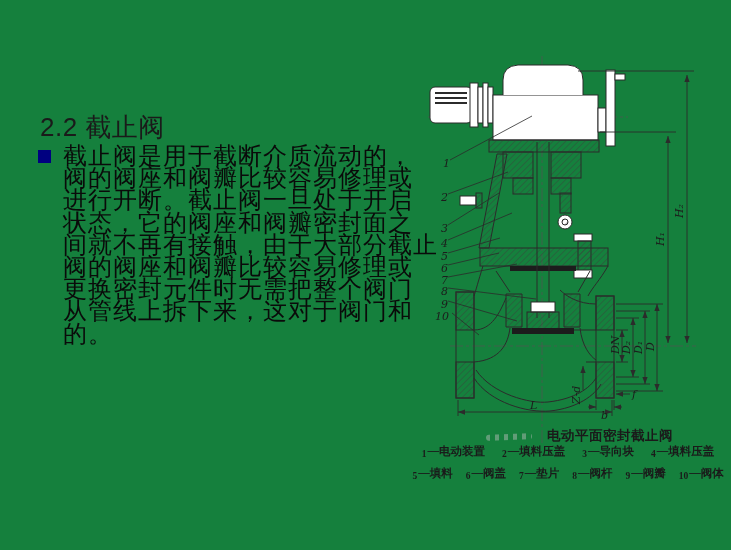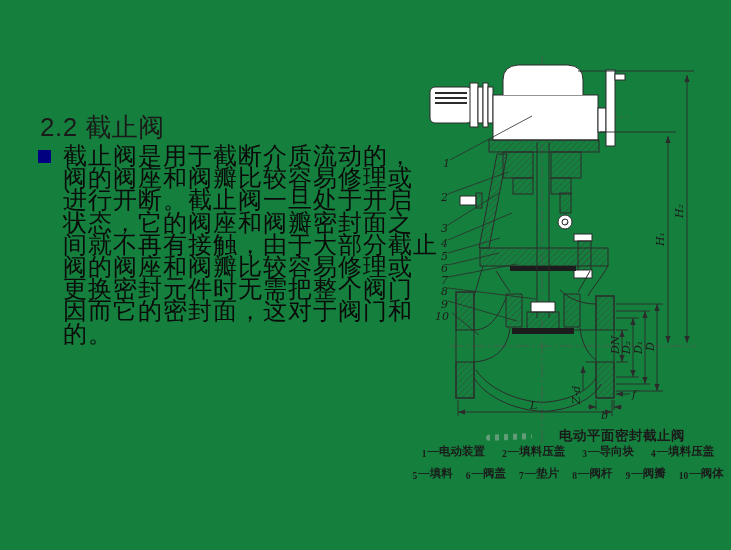--- a/index.html
+++ b/index.html
@@ -8,21 +8,21 @@
   .slide{position:relative;width:731px;height:550px;background:#15803d;}
 
   .title{position:absolute;left:40px;top:110px;font-size:26px;color:#1a1a1a;
          font-family:"Liberation Sans","DejaVu Sans",sans-serif;letter-spacing:.5px;
          white-space:nowrap;}
   .bullet-marker{position:absolute;left:38px;top:150px;width:13px;height:13px;}
   .bullet-text{position:absolute;left:63px;top:145px;width:380px;color:#0a0a0a;
          font-size:24px;line-height:22.2px;letter-spacing:1px;}
   .bullet-text .ln{white-space:nowrap;}
 
-  .fig-caption{position:absolute;left:512px;top:427px;width:220px;text-align:center;
+  .fig-caption{position:absolute;left:500px;top:427px;width:220px;text-align:center;
          font-size:13.5px;font-weight:600;color:#1a1a1a;letter-spacing:.5px;white-space:nowrap;}
   .smudge{position:absolute;left:486px;top:434px;width:46px;height:6px;opacity:.45;
          background:repeating-linear-gradient(90deg,#bfbfbf 0 4px,transparent 4px 9px);
          transform:rotate(-2deg);border-radius:3px;}
 
   .legend{position:absolute;left:408px;top:444px;width:320px;color:#1a1a1a;}
   .legend-row{display:flex;justify-content:center;margin-bottom:7px;}
   .legend-row.r1{gap:17px;}
   .legend-row.r2{gap:13px;}
   .li{display:flex;align-items:flex-start;font-size:11.5px;font-weight:600;white-space:nowrap;}
@@ -46,21 +46,21 @@
   </svg>
 
   <div class="bullet-text">
     <div class="ln">截止阀是用于截断介质流动的，</div>
     <div class="ln">阀的阀座和阀瓣比较容易修理或</div>
     <div class="ln">进行开断。截止阀一旦处于开启</div>
     <div class="ln">状态，它的阀座和阀瓣密封面之</div>
     <div class="ln">间就不再有接触，由于大部分截止</div>
     <div class="ln">阀的阀座和阀瓣比较容易修理或</div>
     <div class="ln">更换密封元件时无需把整个阀门</div>
-    <div class="ln">因而它的密封面，这对于阀门和</div>
+    <div class="ln">从管线上拆下来，这对于阀门和</div>
     <div class="ln">的。</div>
   </div>
 
   <svg width="731" height="550" viewBox="0 0 731 550" style="position:absolute;left:0;top:0;">
     <defs>
       <pattern id="hatch" width="4.5" height="4.5" patternUnits="userSpaceOnUse" patternTransform="rotate(45)">
         <line x1="0" y1="0" x2="0" y2="4.5" stroke="#3d3d3d" stroke-width="0.8"></line>
       </pattern>
       <marker id="arr" markerWidth="9" markerHeight="8" refX="8" refY="3" orient="auto-start-reverse">
         <path d="M0,0 L8,3 L0,6 Z" fill="#2b2b2b"></path>

